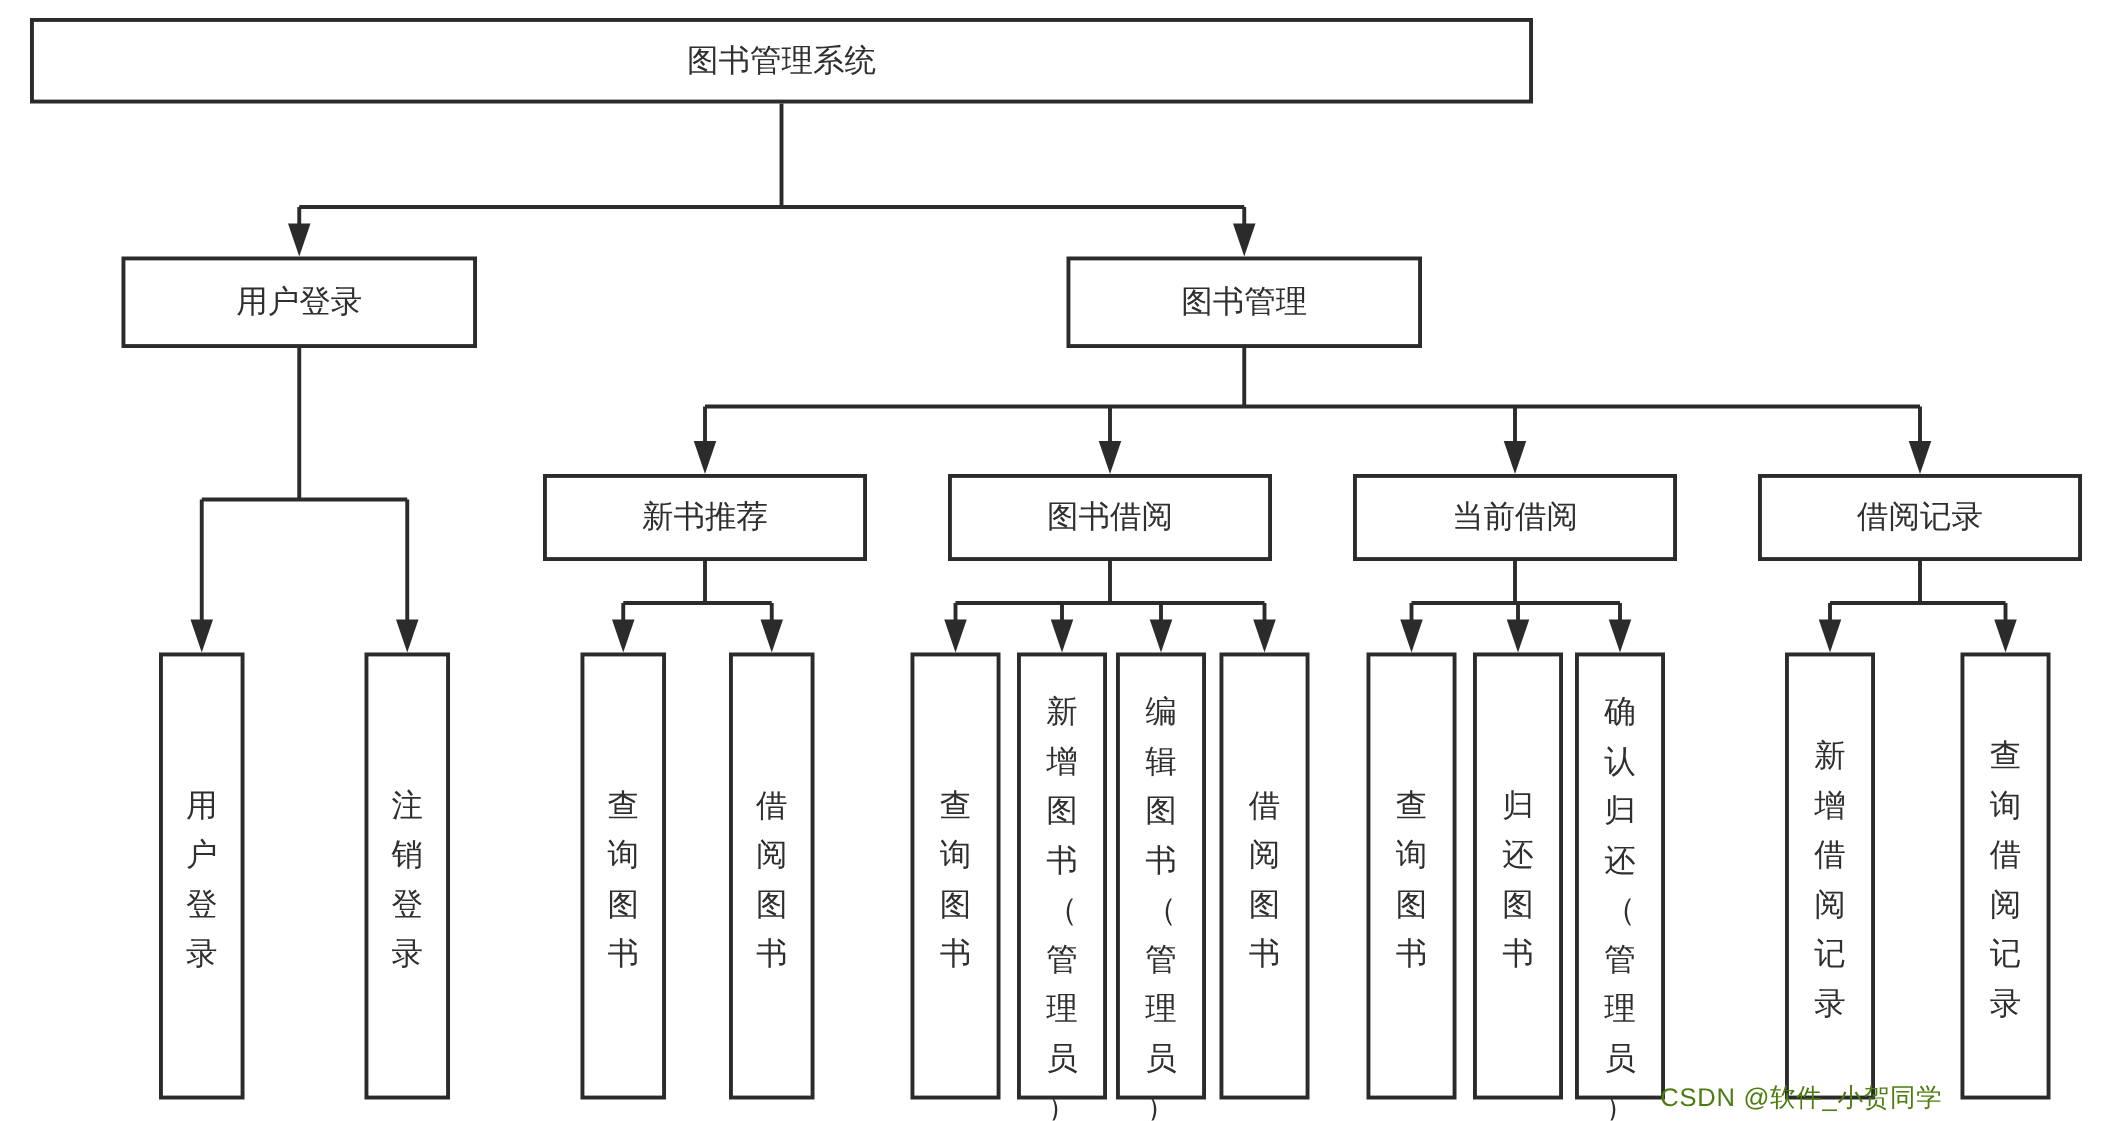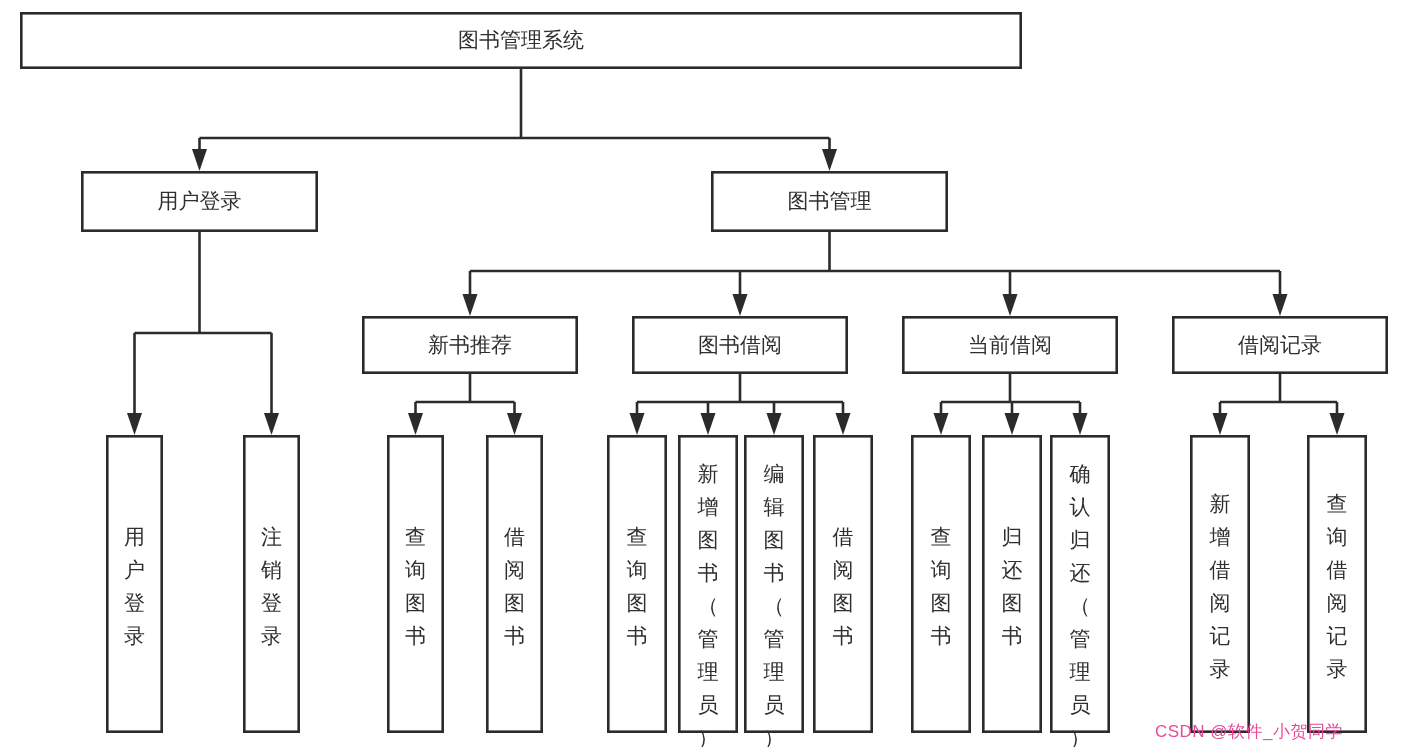--- a/index.html
+++ b/index.html
@@ -12,21 +12,20 @@
     width: 1405px;
     height: 747px;
     font-family: "Liberation Sans", "DejaVu Sans", sans-serif;
     overflow: hidden;
     position: relative;
   }
   #diagram-root {
     position: relative;
     width: 1301px;
     height: 747px;
-    padding-left: 48px;
   }
   svg.diagram-svg {
     position: absolute;
     top: 0;
     left: 0;
     width: 1405px;
     height: 747px;
     display: block;
   }
   .node-box {
@@ -56,21 +55,21 @@
   .arrow-head {
     fill: #2b2b2b;
     stroke: none;
   }
   .watermark {
     position: absolute;
     right: 6px;
     bottom: 4px;
     font-family: "Liberation Sans", "DejaVu Sans", sans-serif;
     font-size: 17px;
-    color: #ec4899;
+    color: #4d7c0f;
     letter-spacing: 0.5px;
     white-space: nowrap;
     pointer-events: none;
   }
 </style>
 </head>
 <body>
 
 <div id="diagram-root">
   <svg class="diagram-svg" id="diagram-svg" viewBox="0 0 1405 747" xmlns="http://www.w3.org/2000/svg">

